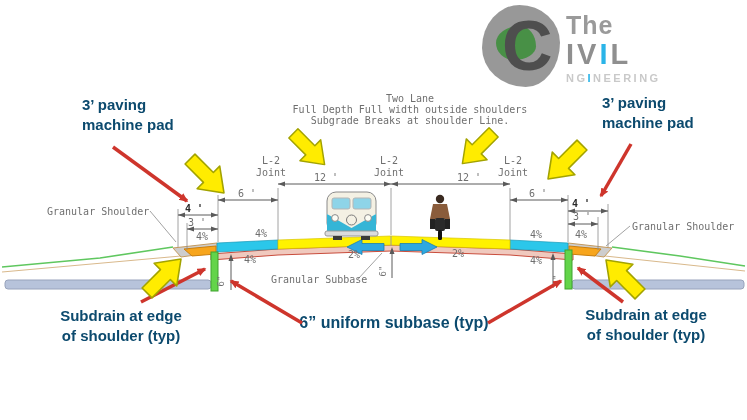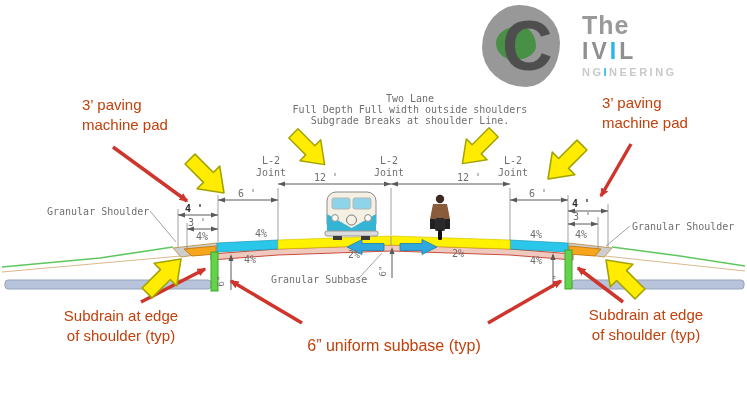--- a/index.html
+++ b/index.html
@@ -1,38 +1,38 @@
 <!DOCTYPE html>
 <html><head>
 <meta charset="utf-8">
 <style>
   html,body{margin:0;padding:0;background:#e8e8e8}
   .slide{position:relative;width:747px;height:420px;background:#ffffff;overflow:hidden;
          font-family:"Liberation Sans",sans-serif}
   .title{position:absolute;left:76px;top:28px;font-size:23px;color:#151515;letter-spacing:.2px}
 
   
-  .red-note{position:absolute;color:#c2410c;font-size:15px;line-height:1.3;white-space:pre-line;font-weight:400}
+  .red-note{position:absolute;color:#0c4a6e;font-size:15px;line-height:1.3;white-space:pre-line;font-weight:700}
   .pad-left{left:82px;top:95px}
   .pad-right{left:602px;top:93px}
   .sub-left{left:56px;top:306px;width:130px;text-align:center}
   .sub-right{left:581px;top:305px;width:130px;text-align:center}
-  .subbase-note{left:294px;top:336px;width:200px;text-align:center;font-size:16px}
+  .subbase-note{left:294px;top:313px;width:200px;text-align:center;font-size:16px}
 
   
   .logo{position:absolute;left:478px;top:2px;width:256px;height:92px;display:flex;align-items:flex-start}
   .logo-c-wrap{position:relative;width:88px;height:90px;flex:0 0 auto}
   .logo-splat{position:absolute;left:4px;top:3px;width:78px;height:82px;background:#757575;opacity:.75;
               border-radius:48% 52% 44% 56% / 52% 46% 54% 48%}
   .logo-green{position:absolute;left:18px;top:24px;width:40px;height:34px;background:#3f8f3d;opacity:.9;
               border-radius:60% 40% 55% 45% / 50% 60% 40% 50%}
   .logo-c{position:absolute;left:24px;top:0px;font-size:70px;font-weight:900;color:#4e4e4e;line-height:88px}
-  .logo-text{margin-left:16px;padding-top:11px;line-height:1}
+  .logo-text{margin-left:0;padding-top:11px;line-height:1}
   .logo-the{font-size:25px;font-weight:bold;color:#9a9a9a;letter-spacing:1px}
-  .logo-ivil{font-size:23px;font-weight:bold;color:#8f8f8f;letter-spacing:3px;margin-top:2px}
+  .logo-ivil{font-size:29px;font-weight:bold;color:#8f8f8f;letter-spacing:3px;margin-top:2px}
   .logo-eng{font-size:11px;font-weight:bold;color:#c9c9c9;letter-spacing:2.5px;margin-top:4px}
   .cy{color:#2ab4e8}
 
   
   .drawing{position:absolute;left:0;top:0}
   .cad{font-family:"DejaVu Sans Mono",monospace;font-size:10px;fill:#6f6f6f}
   .cadb{font-family:"DejaVu Sans Mono",monospace;font-size:10px;font-weight:bold;fill:#2b2b2b}
   .cads{font-family:"DejaVu Sans Mono",monospace;font-size:9px;fill:#6f6f6f}
   .dim{stroke:#5a5a5a;stroke-width:1;fill:none}
   .ext{stroke:#8a8a8a;stroke-width:.8;fill:none}

